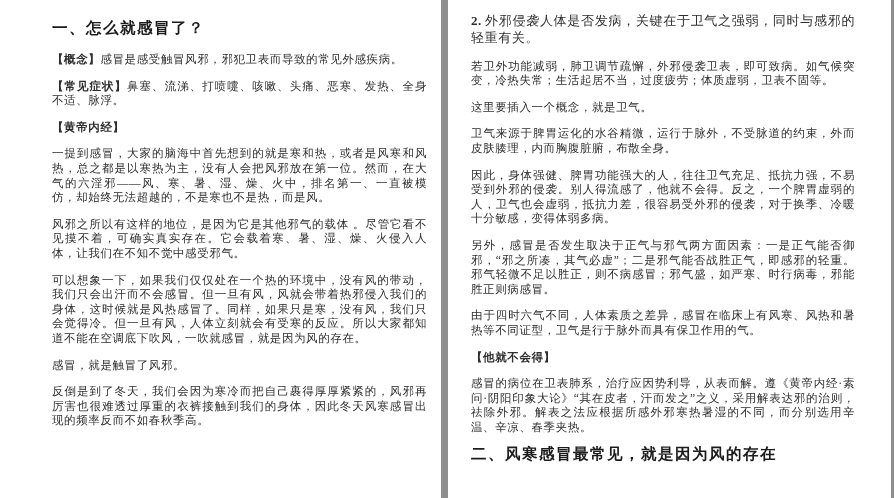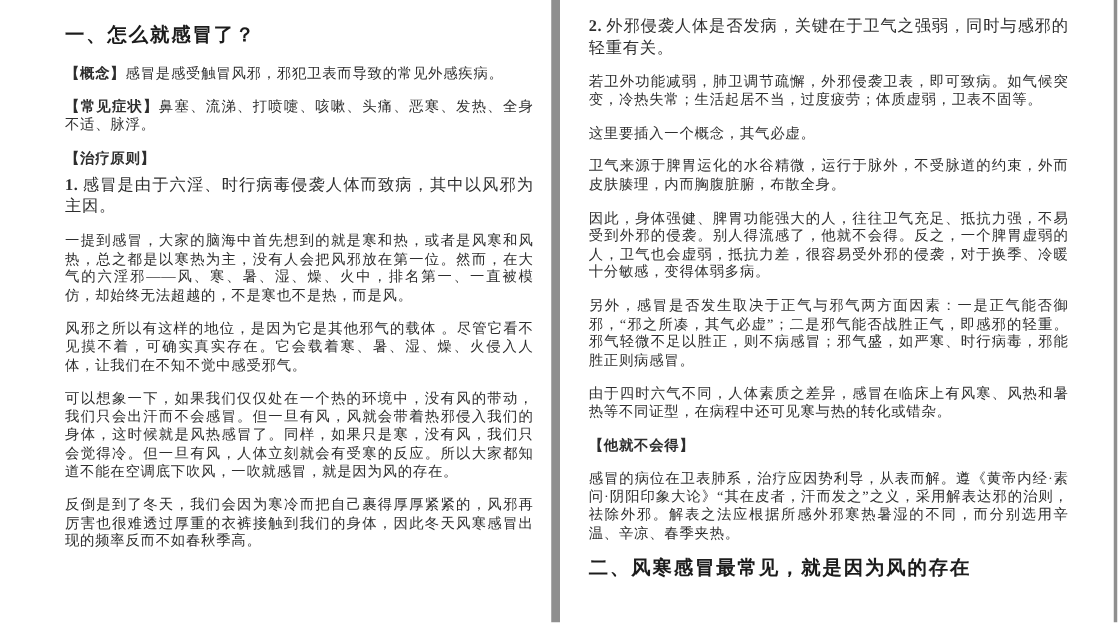--- a/index.html
+++ b/index.html
@@ -34,41 +34,41 @@
 
 <div class="spread">
 
   <div class="page page-left">
     <h1 class="section-heading">一、怎么就感冒了？</h1>
 
     <p class="body-para"><span class="bracket-label">【概念】</span><span>感冒是感受触冒风邪，邪犯卫表而导致的常见外感疾病。</span></p>
 
     <p class="body-para"><span class="bracket-label">【常见症状】</span><span>鼻塞、流涕、打喷嚏、咳嗽、头痛、恶寒、发热、全身不适、脉浮。</span></p>
 
-    <p class="body-para"><span class="bracket-label">【治疗原则】</span></p>
+    <p class="body-para"><span class="bracket-label">【黄帝内经】</span></p>
 
-    <p class="numbered-point"><span class="point-num">1.</span><span>感冒是由于六淫、时行病毒侵袭人体而致病，其中以风邪为主因。</span></p>
 
     <p class="body-para">一提到感冒，大家的脑海中首先想到的就是寒和热，或者是风寒和风热，总之都是以寒热为主，没有人会把风邪放在第一位。然而，在大气的六淫邪——风、寒、暑、湿、燥、火中，排名第一、一直被模仿，却始终无法超越的，不是寒也不是热，而是风。</p>
     <p class="body-para">风邪之所以有这样的地位，是因为它是其他邪气的载体 。尽管它看不见摸不着，可确实真实存在。它会载着寒、暑、湿、燥、火侵入人体，让我们在不知不觉中感受邪气。</p>
     <p class="body-para">可以想象一下，如果我们仅仅处在一个热的环境中，没有风的带动，我们只会出汗而不会感冒。但一旦有风，风就会带着热邪侵入我们的身体，这时候就是风热感冒了。同样，如果只是寒，没有风，我们只会觉得冷。但一旦有风，人体立刻就会有受寒的反应。所以大家都知道不能在空调底下吹风，一吹就感冒，就是因为风的存在。</p>
+    <p class="body-para">感冒，就是触冒了风邪。</p>
     <p class="body-para">反倒是到了冬天，我们会因为寒冷而把自己裹得厚厚紧紧的，风邪再厉害也很难透过厚重的衣裤接触到我们的身体，因此冬天风寒感冒出现的频率反而不如春秋季高。</p>
   </div>
 
   <div class="page-gap"></div>
 
   <div class="page page-right">
     <p class="numbered-point"><span class="point-num">2.</span><span>外邪侵袭人体是否发病，关键在于卫气之强弱，同时与感邪的轻重有关。</span></p>
 
     <p class="body-para">若卫外功能减弱，肺卫调节疏懈，外邪侵袭卫表，即可致病。如气候突变，冷热失常；生活起居不当，过度疲劳；体质虚弱，卫表不固等。</p>
-    <p class="body-para">这里要插入一个概念，其气必虚。</p>
+    <p class="body-para">这里要插入一个概念，就是卫气。</p>
     <p class="body-para">卫气来源于脾胃运化的水谷精微，运行于脉外，不受脉道的约束，外而皮肤腠理，内而胸腹脏腑，布散全身。</p>
     <p class="body-para">因此，身体强健、脾胃功能强大的人，往往卫气充足、抵抗力强，不易受到外邪的侵袭。别人得流感了，他就不会得。反之，一个脾胃虚弱的人，卫气也会虚弱，抵抗力差，很容易受外邪的侵袭，对于换季、冷暖十分敏感，变得体弱多病。</p>
     <p class="body-para">另外，感冒是否发生取决于正气与邪气两方面因素：一是正气能否御邪，“邪之所凑，其气必虚”；二是邪气能否战胜正气，即感邪的轻重。邪气轻微不足以胜正，则不病感冒；邪气盛，如严寒、时行病毒，邪能胜正则病感冒。</p>
-    <p class="body-para">由于四时六气不同，人体素质之差异，感冒在临床上有风寒、风热和暑热等不同证型，在病程中还可见寒与热的转化或错杂。</p>
+    <p class="body-para">由于四时六气不同，人体素质之差异，感冒在临床上有风寒、风热和暑热等不同证型，卫气是行于脉外而具有保卫作用的气。</p>
 
     <p class="body-para"><span class="bracket-label">【他就不会得】</span></p>
 
     <p class="body-para">感冒的病位在卫表肺系，治疗应因势利导，从表而解。遵《黄帝内经·素问·阴阳印象大论》“其在皮者，汗而发之”之义，采用解表达邪的治则，祛除外邪。解表之法应根据所感外邪寒热暑湿的不同，而分别选用辛温、辛凉、春季夹热。</p>
 
     <h1 class="section-heading bottom">二、风寒感冒最常见，就是因为风的存在</h1>
   </div>
 
   <div class="page-edge"></div>
 

